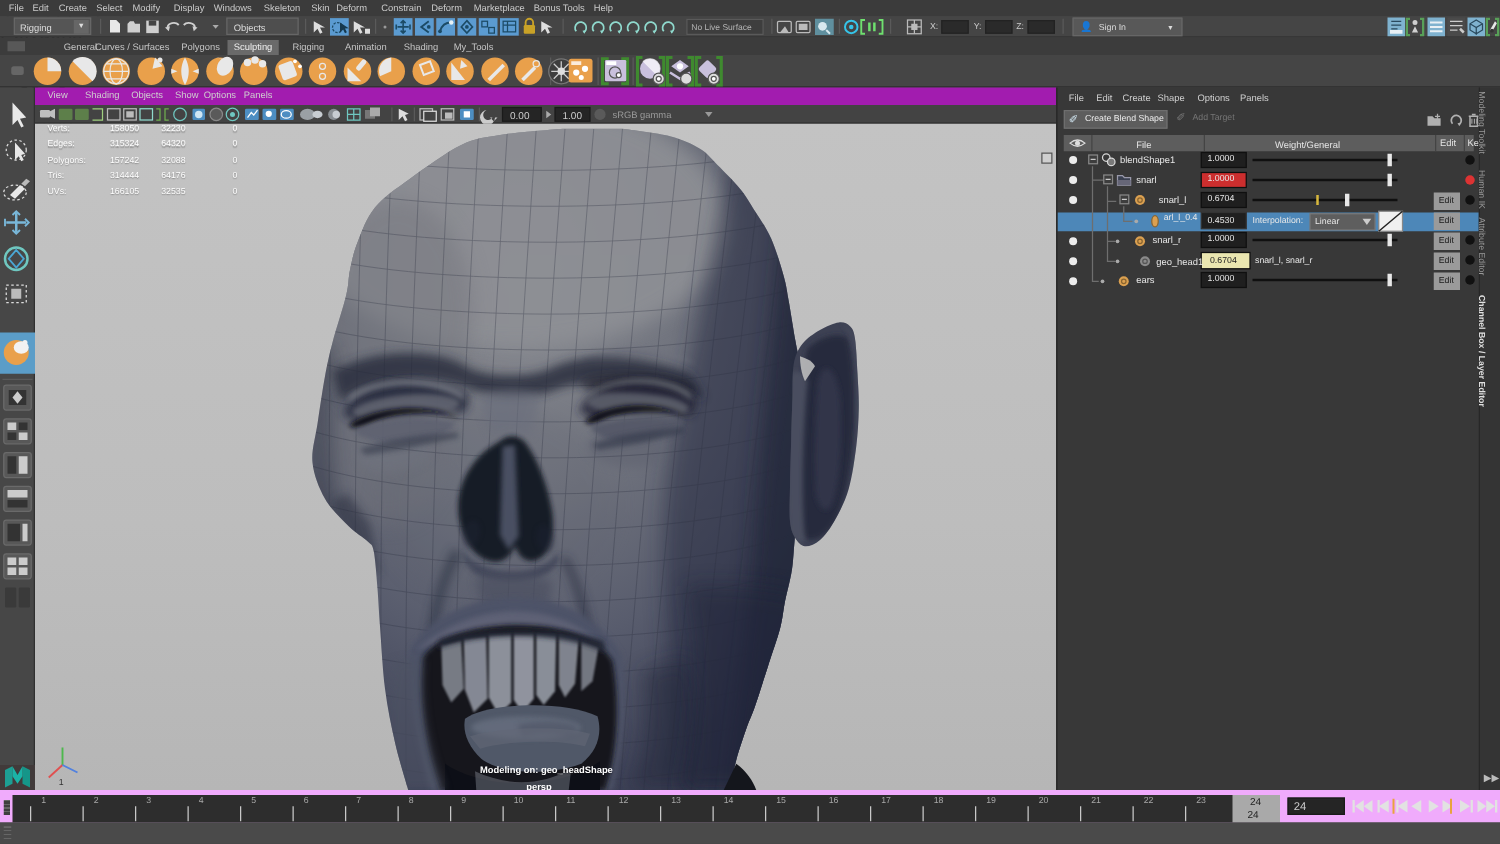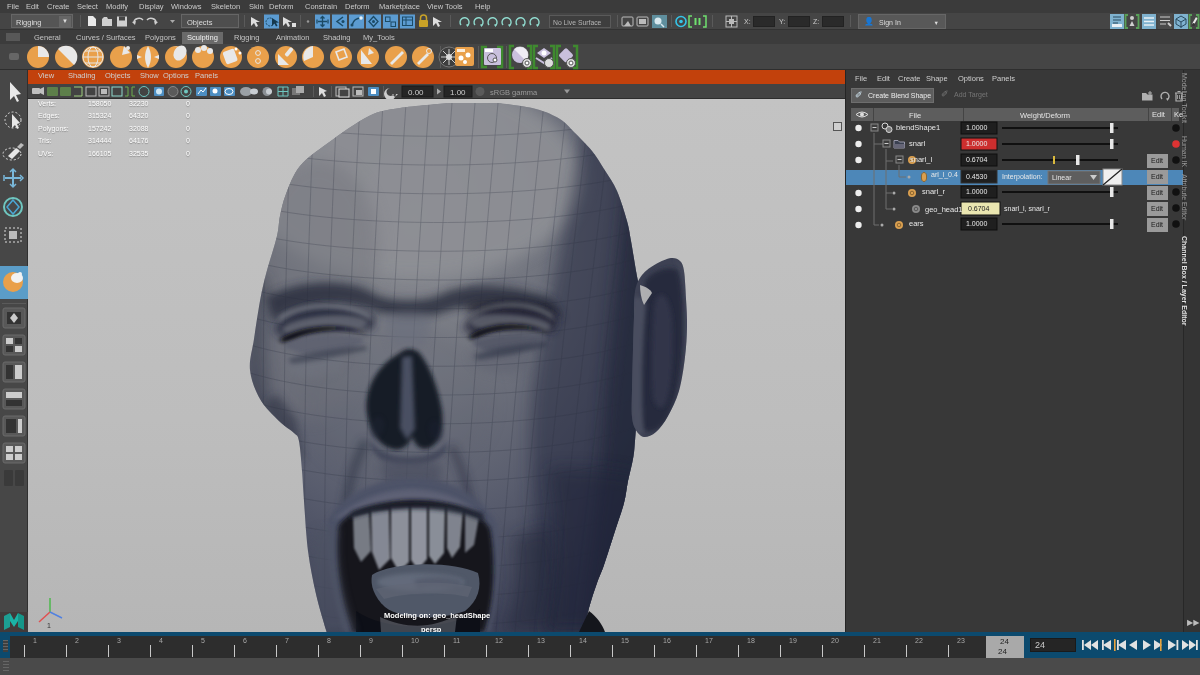--- a/index.html
+++ b/index.html
@@ -16,33 +16,33 @@
 .sep { position:absolute; width:1px; background:#5a5a5a; }
 
 #shelftabs { left:0; top:30px; width:1200px; height:14px; background:#3c3c3c; color:#c4c4c4; font-size:7.5px; }
 #shelftabs .tab { position:absolute; top:2px; height:12px; padding:0 5px; line-height:12px; }
 #shelftabs .active { background:#6a6a6a; color:#eee; }
 
 #shelf { left:0; top:44px; width:1200px; height:26px; background:#454545; border-bottom:1px solid #2e2e2e; }
 
 #toolbox { left:0; top:70px; width:28px; height:562px; background:#474747; border-right:1px solid #303030; }
 
-#vpmenu { left:28px; top:70px; width:817px; height:14px; background:#c2410c; color:#cfcfcf; font-size:7.5px; }
+#vpmenu { left:28px; top:70px; width:817px; height:14px; background:#a21caf; color:#cfcfcf; font-size:7.5px; }
 #vpmenu span { position:absolute; top:1px; }
 #vpicons { left:28px; top:84px; width:817px; height:15px; background:#434343; border-bottom:1px solid #2d2d2d; }
 #vpcanvas { left:28px; top:99px; width:817px; height:533px; background:linear-gradient(180deg,#c3c3c3 0%,#bdbdbd 60%,#b6b6b6 100%); overflow:hidden; }
 .hud { position:absolute; color:#fff; font-size:7px; text-shadow:0 1px 1px rgba(0,0,0,0.3); }
 
 #rpanel { left:845px; top:70px; width:338px; height:562px; background:#383838; border-left:1px solid #252525; }
 
 #rsidebar { left:1183px; top:70px; width:17px; height:562px; background:#343434; border-left:1px solid #272727; }
 .vlab { position:absolute; left:4px; color:#9a9a9a; font-size:7px; white-space:nowrap;
   transform-origin:0 0; transform:rotate(90deg); }
 
-#timeline { left:0; top:632px; width:1200px; height:26px; background:#0c4a6e; }
+#timeline { left:0; top:632px; width:1200px; height:26px; background:#f0abfc; }
 #trow { position:absolute; left:10px; top:4px; width:1014px; height:22px; background:#2d2d2d; }
 .fnum { position:absolute; top:1px; color:#a8a8a8; font-size:7px; }
 .ftick { position:absolute; top:9px; width:1px; height:12px; background:#c8c8c8; }
 #bottomrow { left:0; top:658px; width:1200px; height:17px; background:#4a4a4a; }
 </style>
 </head>
 <body>
 <div id="root">
   <div id="menubar" class="abs">
     <span style="left:7px">File</span>
@@ -51,21 +51,21 @@
     <span style="left:77px">Select</span>
       <span style="left:106px">Modify</span>
       <span style="left:139px">Display</span>
     <span style="left:171px">Windows</span>
       <span style="left:211px">Skeleton</span>
       <span style="left:249px">Skin</span>
     <span style="left:269px">Deform</span>
       <span style="left:305px">Constrain</span>
       <span style="left:345px">Deform</span>
     <span style="left:379px">Marketplace</span>
-      <span style="left:427px">View Tools</span>
+      <span style="left:427px">Bonus Tools</span>
       <span style="left:475px">Help</span>
   </div>
   <div id="toolbar" class="abs">
     <div class="dd" style="left:11px;top:1px;width:62px;height:14px;padding:2.5px 4px;">Rigging<span style="position:absolute;right:1px;top:1px;width:12px;height:11px;background:#666;text-align:center;font-size:6px;line-height:11px;">▼</span></div>
     <div class="sep" style="left:80px;top:2px;height:12px;"></div>
     <div class="dd" style="left:181px;top:1px;width:58px;height:14px;padding:2.5px 5px;background:#4e4e4e;">Objects</div>
     <div class="sep" style="left:244px;top:2px;height:12px;"></div>
     <div class="sep" style="left:300px;top:2px;height:12px;"></div>
     <div class="sep" style="left:450px;top:2px;height:12px;"></div>
     <div class="dd" style="left:549px;top:2px;width:62px;height:13px;padding:3px 3px;background:#3e3e3e;border-color:#5a5a5a;color:#b5b5b5;font-size:6.8px;white-space:nowrap;">No Live Surface</div>
@@ -179,21 +179,21 @@
         <rect x="1174" y="1" width="14" height="15" fill="#7fb2cf"></rect>
           <path d="M 1181 3 l 5 3 v 5 l -5 3 l -5 -3 v -5 Z M 1176 6 l 5 3 l 5 -3 M 1181 9 v 6" stroke="#2a4a5e" fill="none"></path>
         <path d="M 1192 2 h -2.5 v 13 h 2.5 M 1196 2 h 2.5 v 13 h -2.5" stroke="#58a058" stroke-width="1.8" fill="none"></path>
         <path d="M 1196 4 l -4 7 l 1.5 1.5 l 4 -7 Z" fill="#e8e8e8"></path>
           <circle cx="1193.5" cy="11.5" r="1.5" fill="#333"></circle>
       </g>
     </svg>
   </div>
   <div id="shelftabs" class="abs">
     <span style="position:absolute;left:6px;top:3px;width:14px;height:8px;background:#585858;"></span>
-    <div class="tab" style="left:29px;">General</div>
+    <div class="tab" style="left:46px;">General</div>
     <div class="tab" style="left:71px;">Curves / Surfaces</div>
     <div class="tab" style="left:140px;">Polygons</div>
     <div class="tab active" style="left:182px;">Sculpting</div>
     <div class="tab" style="left:229px;">Rigging</div>
     <div class="tab" style="left:271px;">Animation</div>
     <div class="tab" style="left:318px;">Shading</div>
     <div class="tab" style="left:358px;">My_Tools</div>
   </div>
     <div class="tab" style="left:70px;">Curves / Surfaces</div>
     <div class="tab" style="left:135px;">Polygons</div>
@@ -645,21 +645,21 @@
     </svg>
 
     <div style="position:absolute;left:5px;top:38px;width:328px;height:13px;background:#5d5d5d;color:#e5e5e5;font-size:7.5px;">
       <svg width="20" height="13" style="position:absolute;left:3px;top:0;">
         <path d="M 2 6.5 Q 8 1.5 14 6.5 Q 8 11.5 2 6.5 Z" fill="none" stroke="#ddd"></path>
         <circle cx="8" cy="6.5" r="2" fill="#ddd"></circle>
       </svg>
       <div style="position:absolute;left:22px;top:0;width:1px;height:13px;background:#444;"></div>
       <span style="position:absolute;left:58px;top:2.5px;">File</span>
       <div style="position:absolute;left:112px;top:0;width:1px;height:13px;background:#444;"></div>
-      <span style="position:absolute;left:169px;top:2.5px;">Weight/Deform</span>
+      <span style="position:absolute;left:169px;top:2.5px;">Weight/General</span>
       <div style="position:absolute;left:297px;top:0;width:1px;height:13px;background:#444;"></div>
       <span style="position:absolute;left:301px;top:2px;">Edit</span>
       <div style="position:absolute;left:320px;top:0;width:1px;height:13px;background:#444;"></div>
       <span style="position:absolute;left:323px;top:2px;">Key</span>
     </div>
     <div id="rows" style="position:absolute;left:0px;top:50px;width:338px;height:118px;font-size:7.5px;color:#e8e8e8;">
       <svg width="338" height="118" style="position:absolute;left:0;top:0;">
         <rect x="0" y="50" width="338" height="15" fill="#4d87b8"></rect>
         <g stroke="#6e6e6e" fill="none">
           <path d="M 28 13 V 105 H 33"></path>
@@ -745,21 +745,21 @@
           <circle cx="330" cy="8" r="3.8"></circle>
           <circle cx="330" cy="40" r="3.8"></circle>
           <circle cx="330" cy="72" r="3.8"></circle>
           <circle cx="330" cy="88" r="3.8"></circle>
           <circle cx="330" cy="104" r="3.8"></circle>
         </g>
         <circle cx="330" cy="24" r="3.8" fill="#d33"></circle>
       </svg>
       <span style="position:absolute;left:50px;top:3px;">blendShape1</span>
       <span style="position:absolute;left:63px;top:19px;">snarl</span>
-      <span style="position:absolute;left:64px;top:35px;">snarl_l</span>
+      <span style="position:absolute;left:81px;top:35px;">snarl_l</span>
       <span style="position:absolute;left:85px;top:51px;font-size:7px;">arl_l_0.4</span>
       <span style="position:absolute;left:76px;top:67px;">snarl_r</span>
       <span style="position:absolute;left:79px;top:85px;">geo_head1</span>
       <span style="position:absolute;left:63px;top:99px;">ears</span>
       <span style="position:absolute;left:120px;top:4px;font-size:7px;">1.0000</span>
       <span style="position:absolute;left:120px;top:20px;font-size:7px;">1.0000</span>
       <span style="position:absolute;left:120px;top:36px;font-size:7px;">0.6704</span>
       <span style="position:absolute;left:120px;top:53px;font-size:7px;">0.4530</span>
       <span style="position:absolute;left:120px;top:68px;font-size:7px;">1.0000</span>
       <span style="position:absolute;left:122px;top:85px;font-size:7px;color:#222;">0.6704</span>

